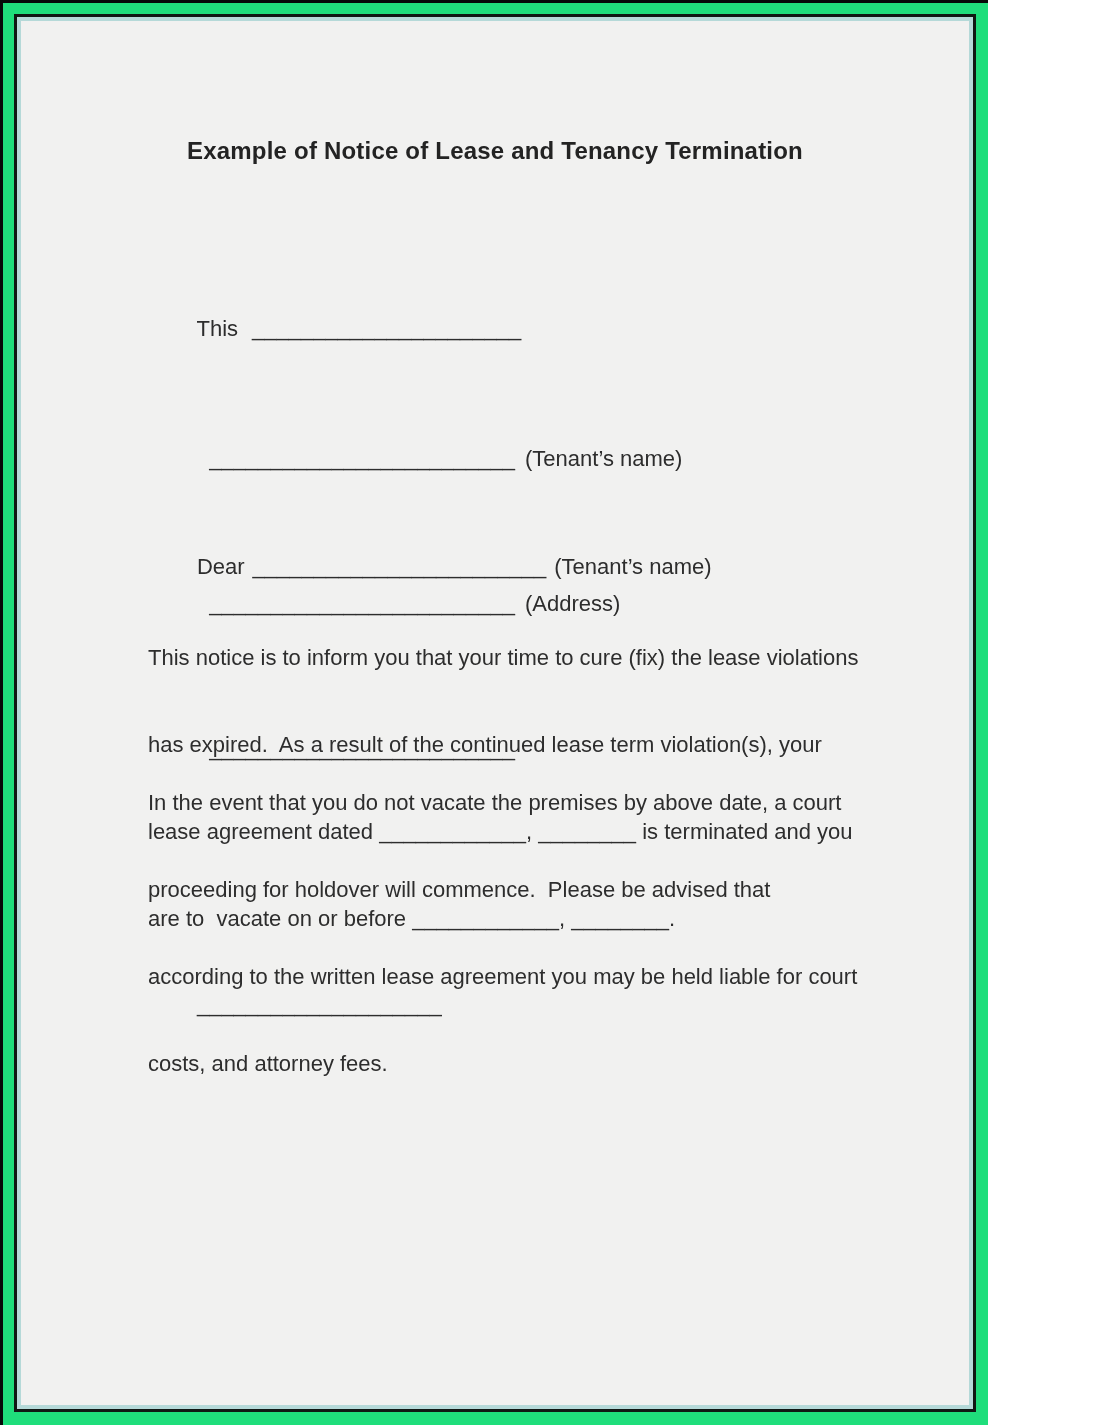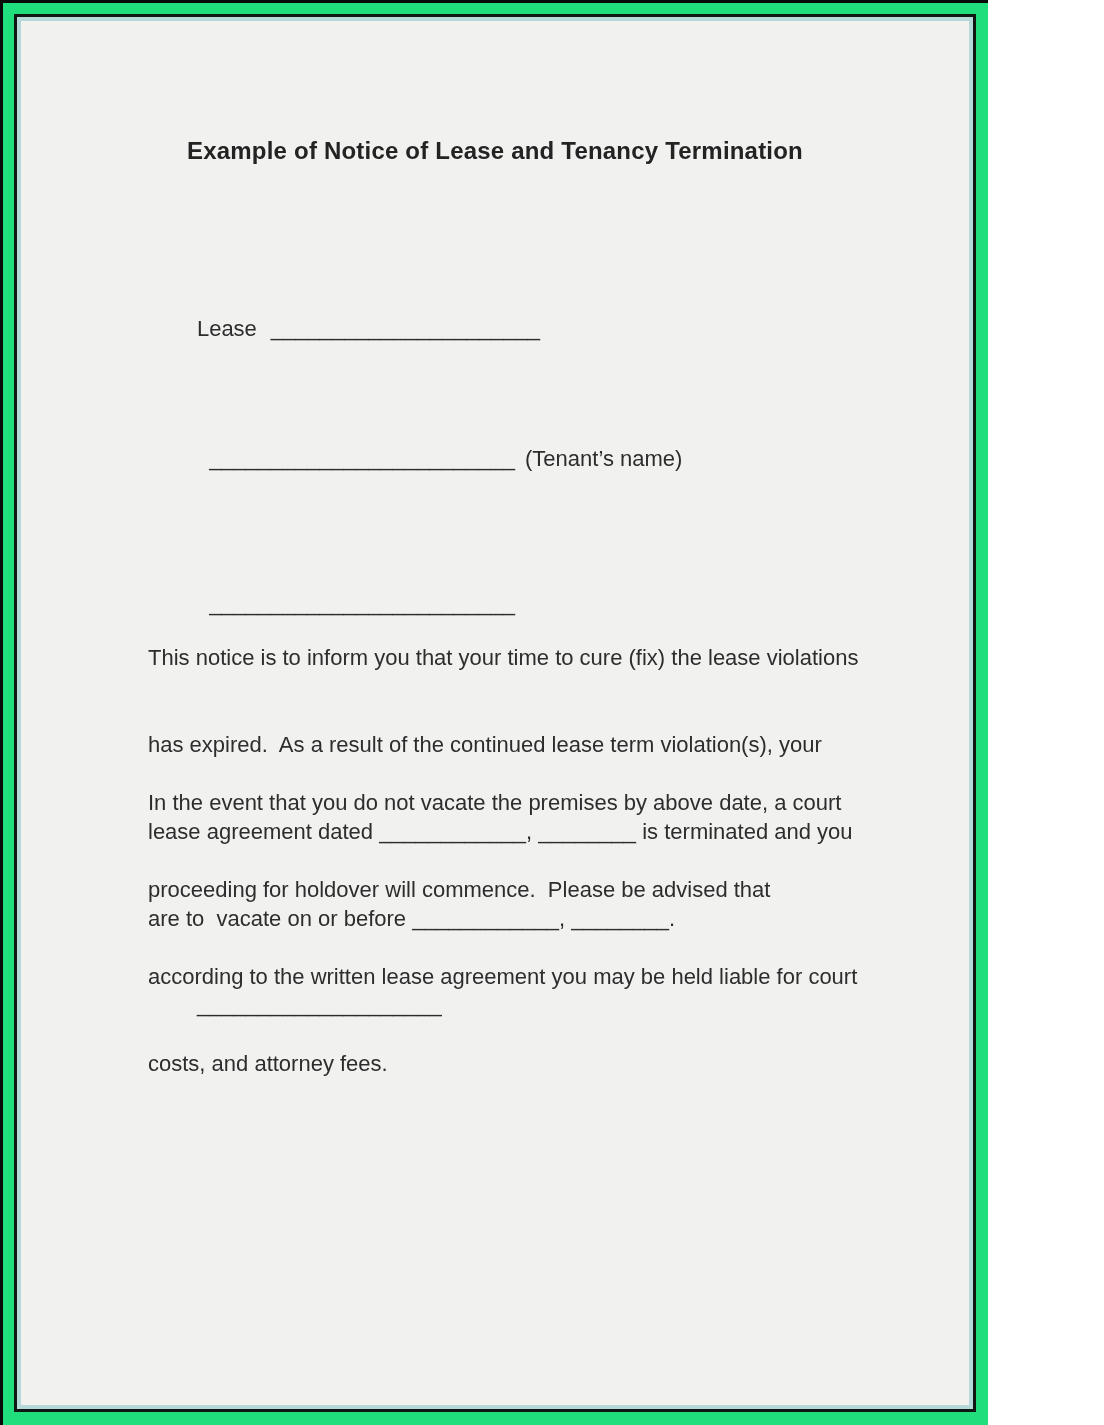--- a/index.html
+++ b/index.html
@@ -62,32 +62,38 @@
 </head>
 <body>
 
 <div class="outer-frame">
   <div class="page-border">
     <div class="page-inner">
 
       <div class="doc-title">Example of Notice of Lease and Tenancy Termination</div>
 
       <div class="abs-block date-block">
-        <span>Lease</span><span class="date-blank">______________________</span>
+        <span>This</span><span class="date-blank">______________________</span>
       </div>
 
       <div class="abs-block recipient-block">
         <div class="recipient-line">
           <span class="field-blank">_________________________</span><span class="field-label">(Tenant’s name)</span>
         </div>
         <div class="recipient-line">
+          <span class="field-blank">_________________________</span><span class="field-label">(Address)</span>
+        </div>
+        <div class="recipient-line">
           <span class="field-blank">_________________________</span>
         </div>
       </div>
 
+      <div class="abs-block salutation-block">
+        <span>Dear</span><span class="field-blank">________________________</span><span class="field-label">(Tenant’s name)</span>
+      </div>
 
       <div class="abs-block paragraph para-1">
         <div class="line">This notice is to inform you that your time to cure (fix) the lease violations</div>
         <div class="line">has expired.  As a result of the continued lease term violation(s), your</div>
         <div class="line">lease agreement dated ____________, ________ is terminated and you</div>
         <div class="line">are to  vacate on or before ____________, ________.</div>
       </div>
 
       <div class="abs-block paragraph para-2">
         <div class="line">In the event that you do not vacate the premises by above date, a court</div>

